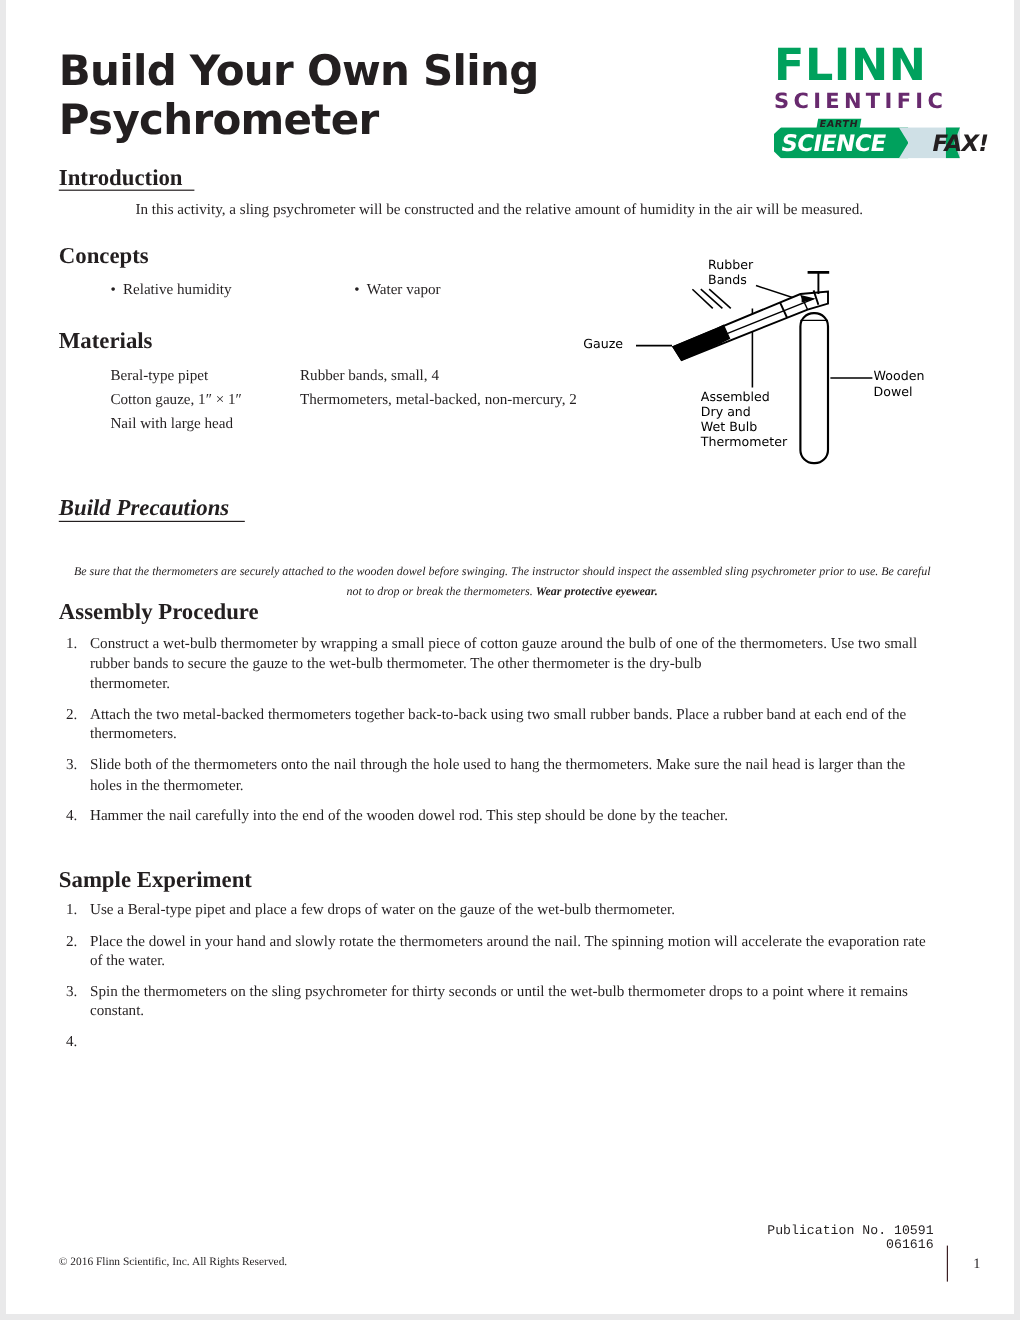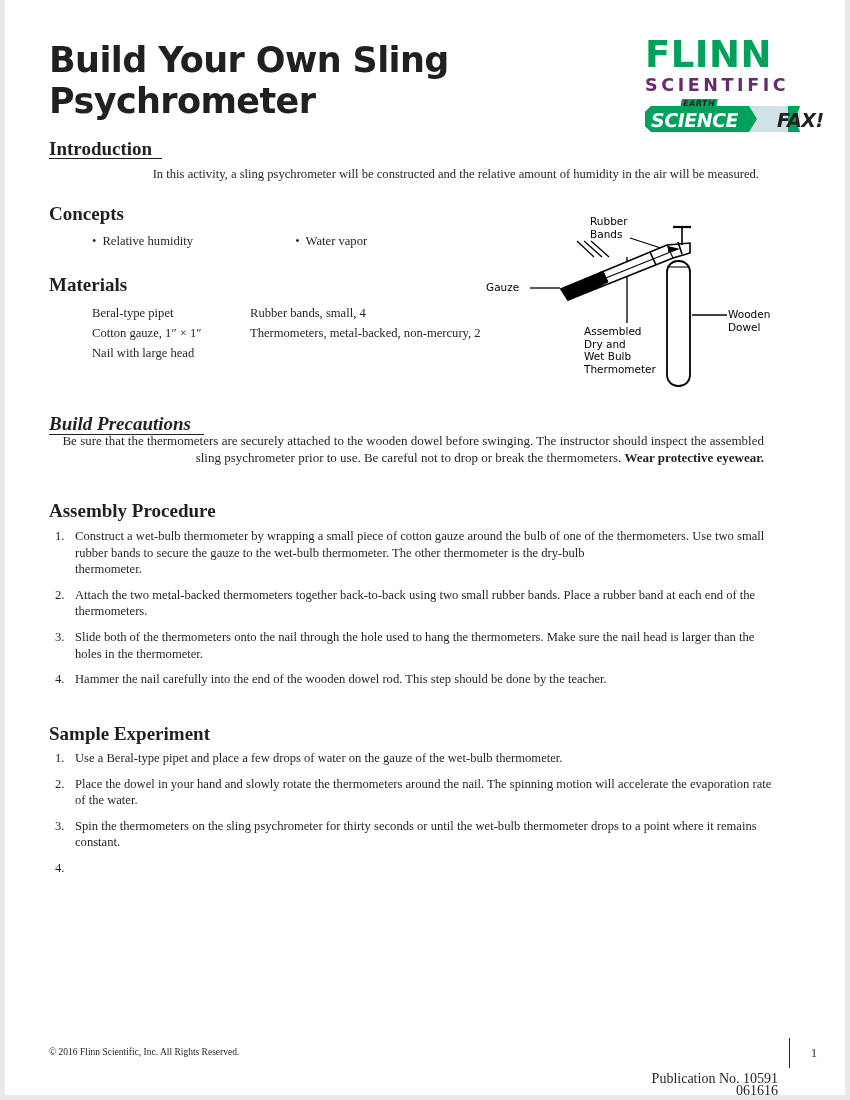--- a/index.html
+++ b/index.html
@@ -90,21 +90,22 @@
   
   h2.sec{
     font-family:"Liberation Serif", serif;
     font-weight:700;font-size:19px;margin:0;color:#231f20;
     position:absolute;
   }
   h2.sec.ital{font-style:italic;}
   .para{
     position:absolute;
     font-size:12.6px;line-height:16.5px;color:#231f20;
-    text-align:right;
+    text-align:center;
+    margin-left:12px;
   }
   .hr-underline{
     position:absolute;height:1px;background:#231f20;
   }
 
   
   .concepts{position:absolute;left:92px;top:234px;width:420px;font-size:12.6px;}
   .concepts .col{display:inline-block;vertical-align:top;}
   .concepts .bullet{margin-right:6px;}
   .col1{width:200px;}
@@ -128,22 +129,22 @@
     font-family:"DejaVu Sans", sans-serif;
     font-size:10.5px;line-height:12.5px;color:#000;
   }
 
   
   .footer-left{
     position:absolute;left:49px;top:1047px;
     font-size:9.5px;color:#231f20;
   }
   .footer-pub{
-    position:absolute;right:72px;top:1073px;
-    font-size:14px;line-height:12px;color:#231f20;text-align:right;
+    position:absolute;right:72px;top:1020px;
+    font-size:11px;line-height:12px;color:#231f20;text-align:right;font-family:Liberation Mono, monospace;
   }
   .footer-div{
     position:absolute;right:60px;top:1038px;width:1px;height:30px;background:#3b1f23;
   }
   .footer-page{
     position:absolute;right:33px;top:1046px;
     font-size:12px;color:#231f20;
   }
 </style>
 </head>
@@ -248,21 +249,21 @@
     <div class="dlabel" style="left:102px;top:120px;white-space:pre;">Assembled
 Dry and
 Wet Bulb
 Thermometer</div>
     <div class="dlabel" style="left:246px;top:103px;white-space:pre;">Wooden
 Dowel</div>
   </div>
 
   <h2 class="sec ital" style="left:49px;top:413px;">Build Precautions</h2>
   <div class="hr-underline" style="left:49px;top:434px;width:155px;"></div>
-  <div class="para" style="left:49px;top:432px;width:715px;font-size:13px;line-height:17px;"><span>Be sure that the thermometers are securely attached to the wooden dowel before swinging. The instructor should inspect the assembled sling psychrometer prior to use. Be careful not to drop or break the thermometers. </span><b>Wear protective eyewear.</b></div>
+  <div class="para" style="left:49px;top:468px;width:715px;font-style:italic;font-size:10px;line-height:17px;"><span>Be sure that the thermometers are securely attached to the wooden dowel before swinging. The instructor should inspect the assembled sling psychrometer prior to use. Be careful not to drop or break the thermometers. </span><b>Wear protective eyewear.</b></div>
 
   <h2 class="sec" style="left:49px;top:500px;">Assembly Procedure</h2>
   <div class="numlist" style="left:49px;top:528px;width:730px;">
     <div class="li"><span class="n">1.</span><span style="white-space:pre-line;">Construct a wet-bulb thermometer by wrapping a small piece of cotton gauze around the bulb of one of the thermometers. Use two small rubber bands to secure the gauze to the wet-bulb thermometer. The other thermometer is the dry-bulb
 thermometer.</span></div>
     <div class="li"><span class="n">2.</span><span>Attach the two metal-backed thermometers together back-to-back using two small rubber bands. Place a rubber band at each end of the thermometers.</span></div>
     <div class="li"><span class="n">3.</span><span>Slide both of the thermometers onto the nail through the hole used to hang the thermometers. Make sure the nail head is larger than the holes in the thermometer.</span></div>
     <div class="li"><span class="n">4.</span><span>Hammer the nail carefully into the end of the wooden dowel rod. This step should be done by the teacher.</span></div>
   </div>
 

